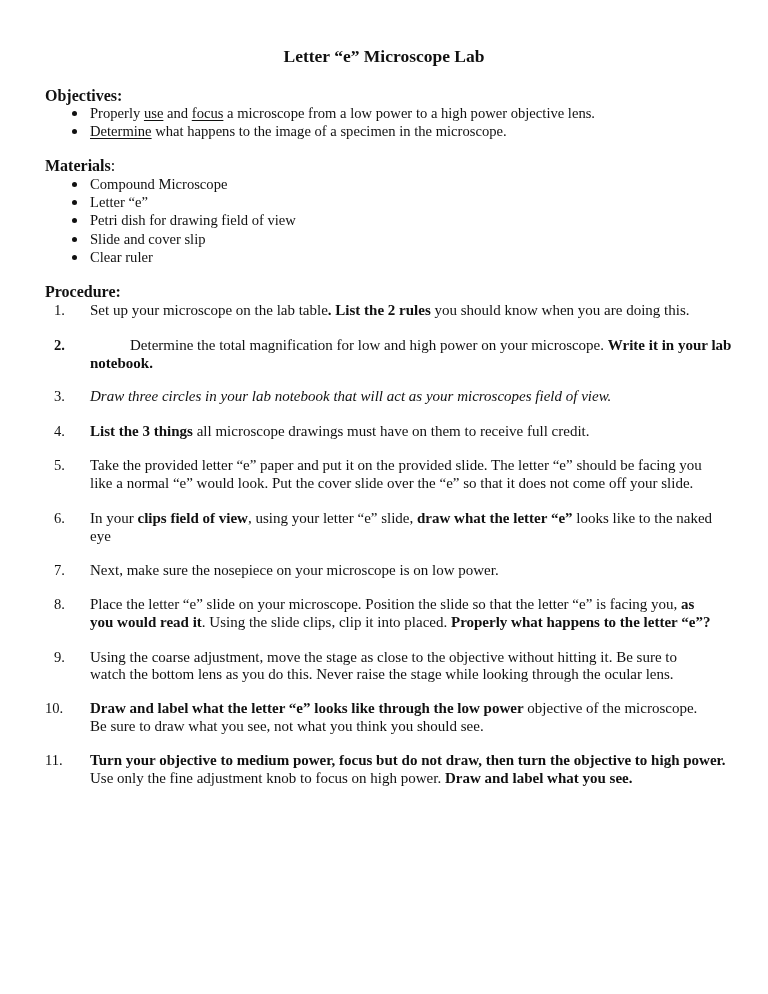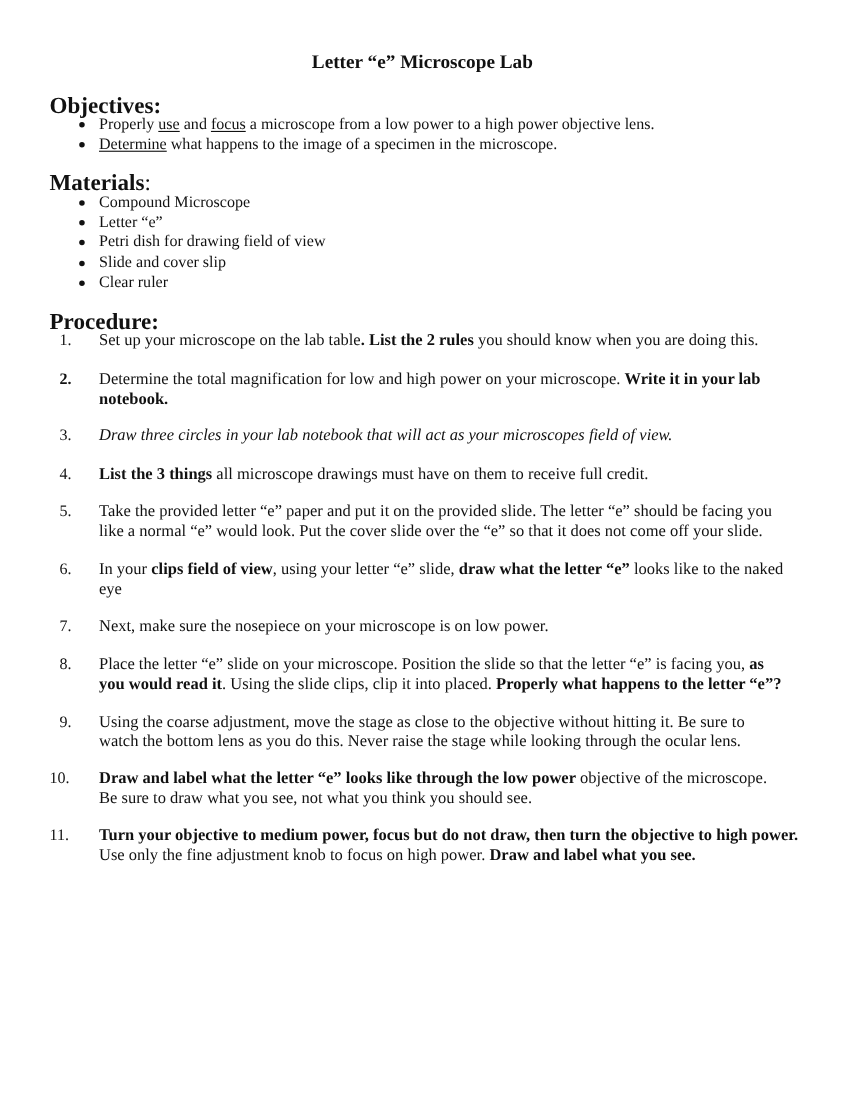--- a/index.html
+++ b/index.html
@@ -27,21 +27,21 @@
       left: 0;
       width: 768px;
       text-align: center;
       font-weight: bold;
       font-size: 17.5px;
       line-height: 22px;
     }
     .heading {
       position: absolute;
       left: 45px;
-      font-size: 21px;
+      font-size: 16px;
       line-height: 18px;
       white-space: nowrap;
     }
     .heading b { font-weight: bold; }
     .bullet-row {
       position: absolute;
       left: 0;
       font-size: 14.6px;
       line-height: 18px;
       white-space: nowrap;
@@ -125,21 +125,21 @@
   <div class="heading" style="top:283px;">
     <b>Procedure:</b>
   </div>
   <div id="procedure-list">
       <div>
         <span class="num" style="top: 301px; left: 54px;">1.</span>
         <div class="line" style="top: 301px;"><span>Set up your microscope on the lab table</span><span class="b">.  List the 2 rules</span><span> you should know when you are doing this.</span></div>
       </div>
       <div>
         <span class="num b" style="top: 336px; left: 54px;">2.</span>
-        <div class="line" style="top: 336px;"><span>Determine the total magnification for low and high power on your microscope.  </span><span class="b">Write it in your lab</span></div>
+        <div class="line" style="top: 336px; margin-left: 40px;"><span>Determine the total magnification for low and high power on your microscope.  </span><span class="b">Write it in your lab</span></div>
         <div class="line" style="top: 354px;"><span class="b">notebook.</span></div>
       </div>
       <div>
         <span class="num" style="top: 387px; left: 54px;">3.</span>
         <div class="line" style="top: 387px; font-style: italic;"><span>Draw three circles in your lab notebook that will act as your microscopes field of view.</span></div>
       </div>
       <div>
         <span class="num" style="top: 422px; left: 54px;">4.</span>
         <div class="line" style="top: 422px; text-align: right;"><span class="b">List the 3 things</span><span> all microscope drawings must have on them to receive full credit.</span></div>
       </div>

